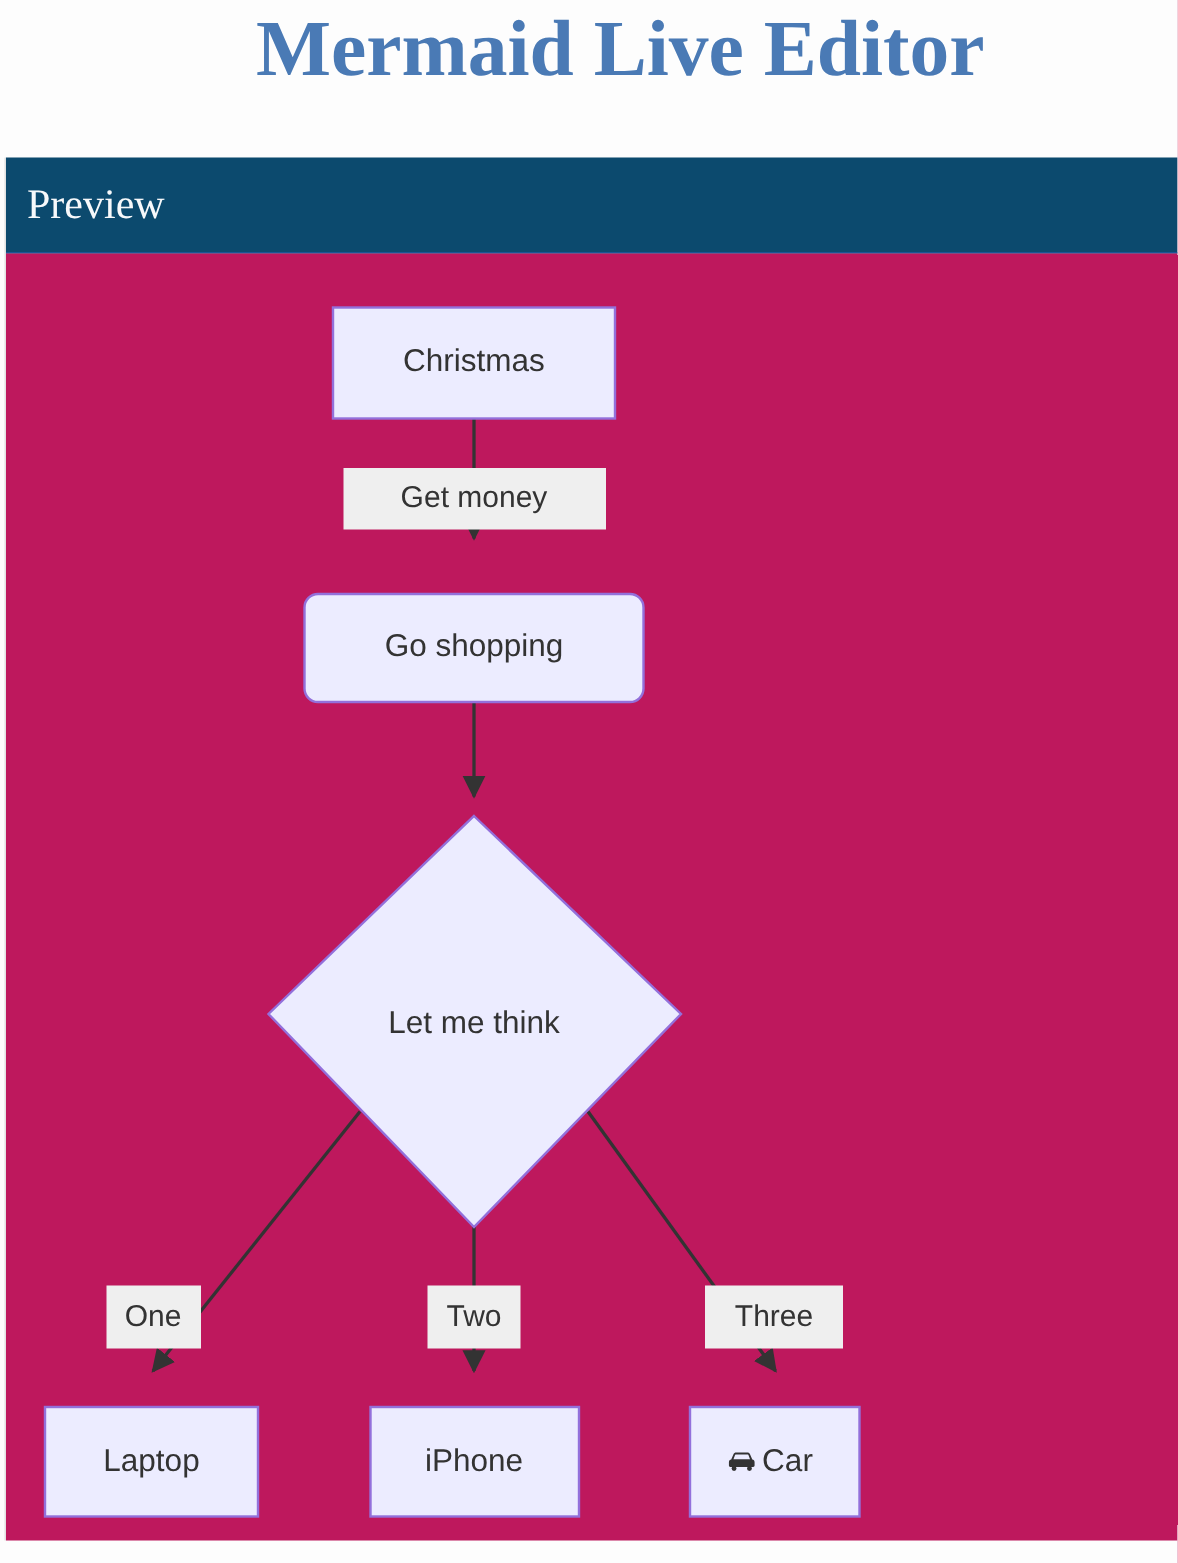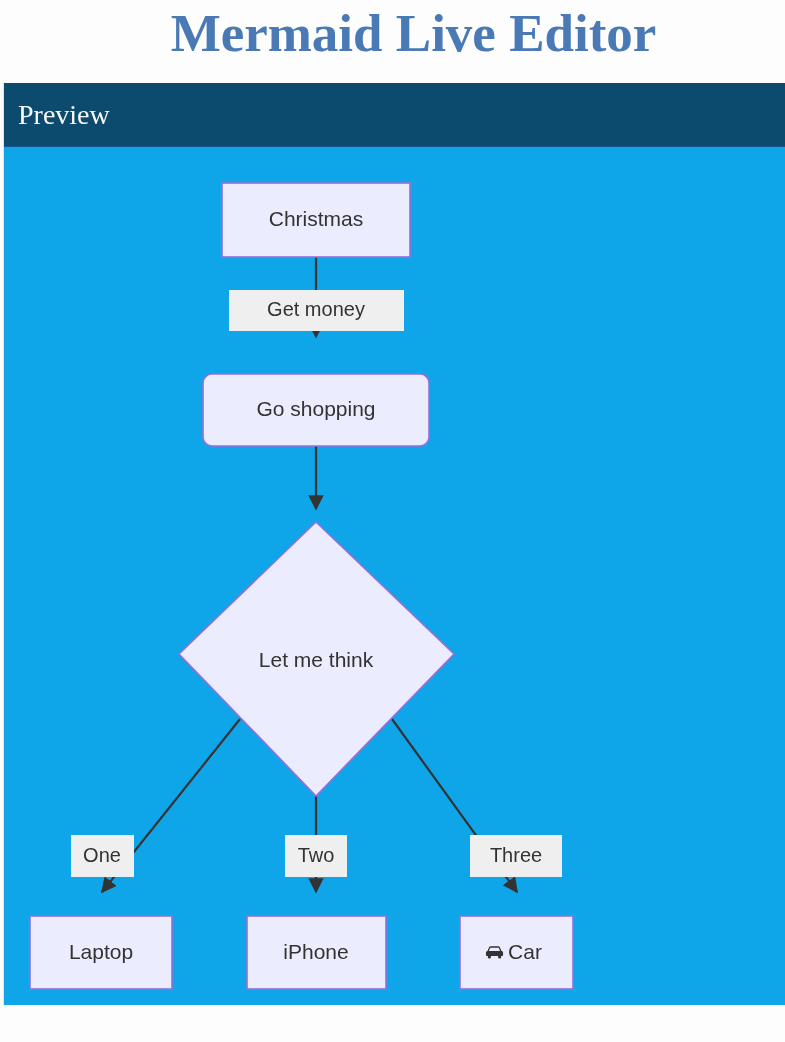--- a/index.html
+++ b/index.html
@@ -11,21 +11,21 @@
   body {
     width: 785px;
     height: 1042px;
     overflow: hidden;
     font-family: "Liberation Sans", sans-serif;
     -webkit-font-smoothing: antialiased;
   }
 
   
   .page-header {
-    height: 83px;
+    height: 105px;
     background: #fdfdfd;
     display: flex;
     align-items: flex-start;
     justify-content: center;
     box-sizing: border-box;
     padding-top: 2px;
   }
   .page-title {
     font-family: "Liberation Serif", serif;
     font-weight: bold;
@@ -57,21 +57,21 @@
   }
   .panel-heading-title {
     font-family: "Liberation Serif", serif;
     font-size: 28px;
     color: #f7f9fb;
     line-height: 1;
   }
   .panel-body {
     position: relative;
     height: 858px;
-    background: #0ea5e9;
+    background: #be185d;
     overflow: hidden;
   }
   .diagram-wrap {
     position: absolute;
     left: 0;
     top: 0;
   }
 
   
   .node-label {

